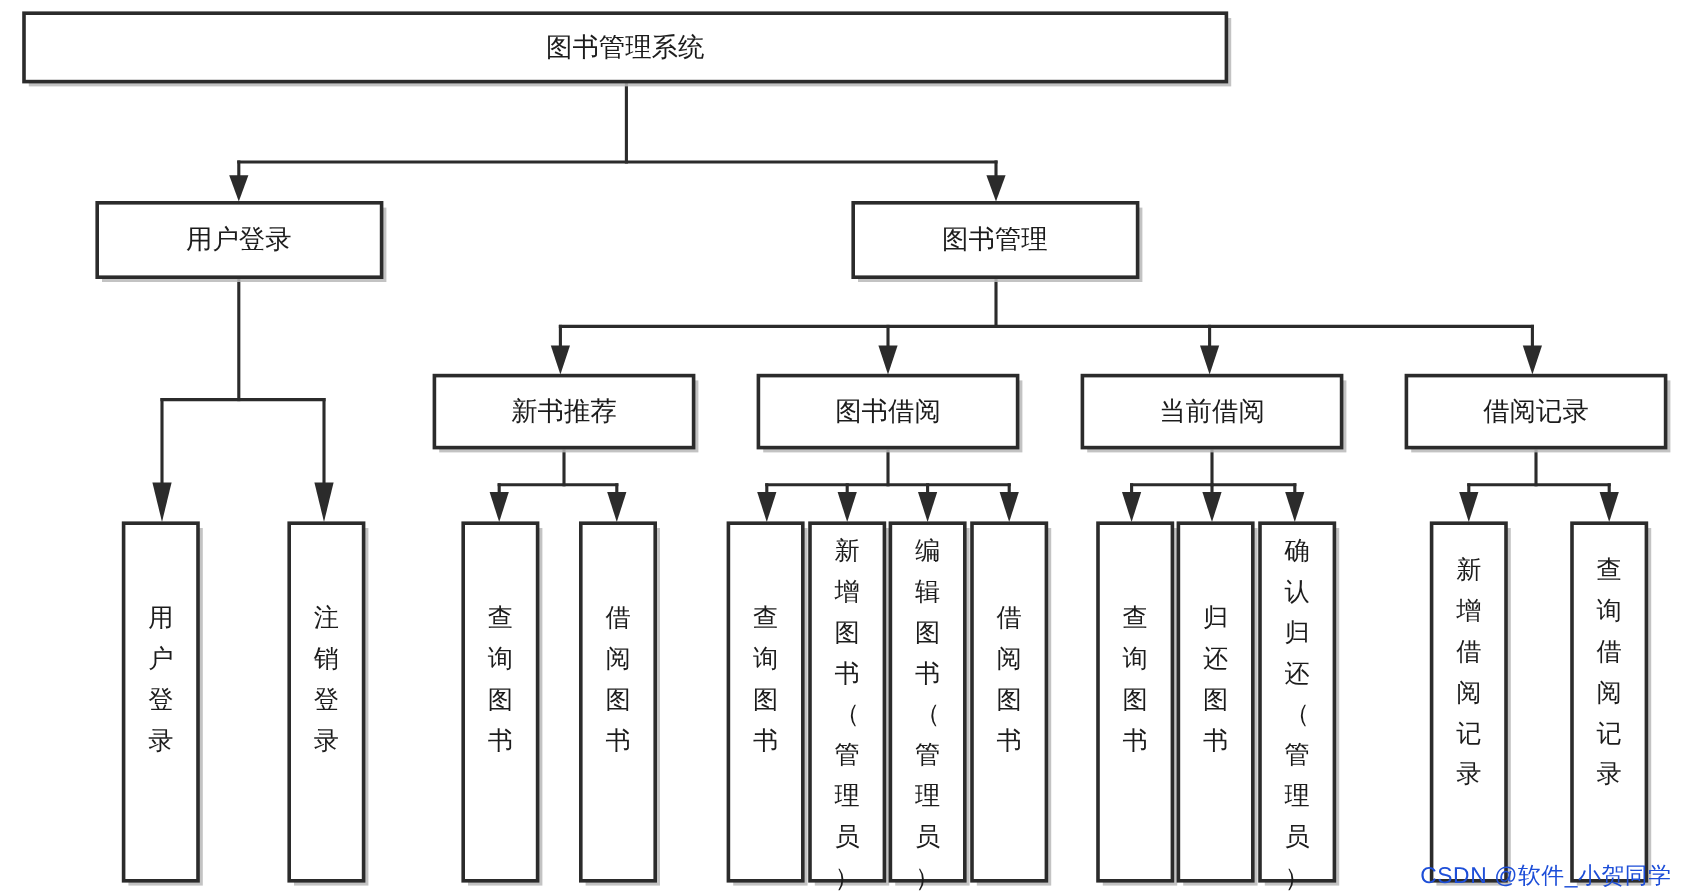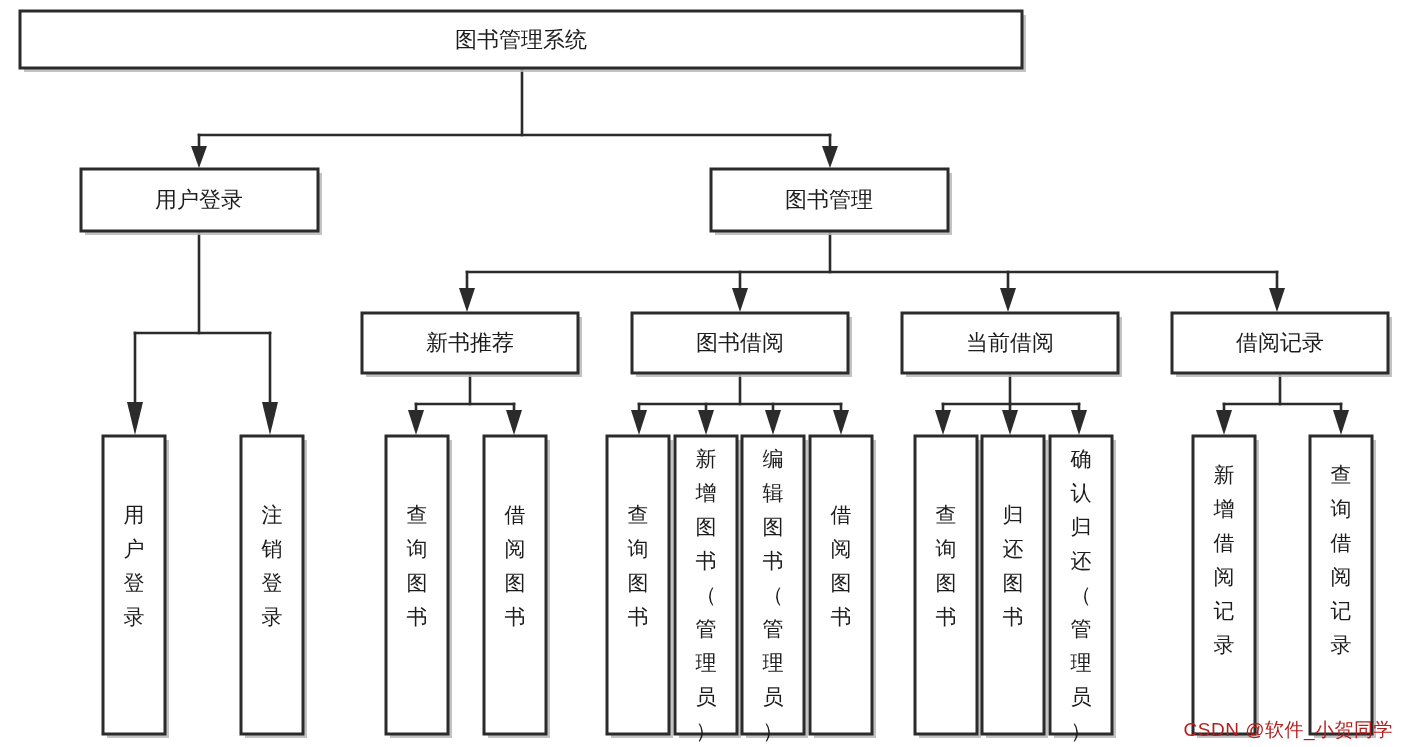--- a/index.html
+++ b/index.html
@@ -51,21 +51,21 @@
     font-size: 21px;
     fill: #1c1c1c;
     text-anchor: middle;
   }
   .watermark-text {
     position: absolute;
     right: 12px;
     bottom: 4px;
     font-family: "Liberation Sans", "DejaVu Sans", sans-serif;
     font-size: 19px;
-    color: #b91c1c;
+    color: #1d4ed8;
     letter-spacing: 0.5px;
     white-space: nowrap;
     user-select: none;
   }
 </style>
 </head>
 <body>
 
 <div id="diagram-root">
   <svg class="chart-svg" width="1405" height="747" viewBox="0 0 1405 747">

